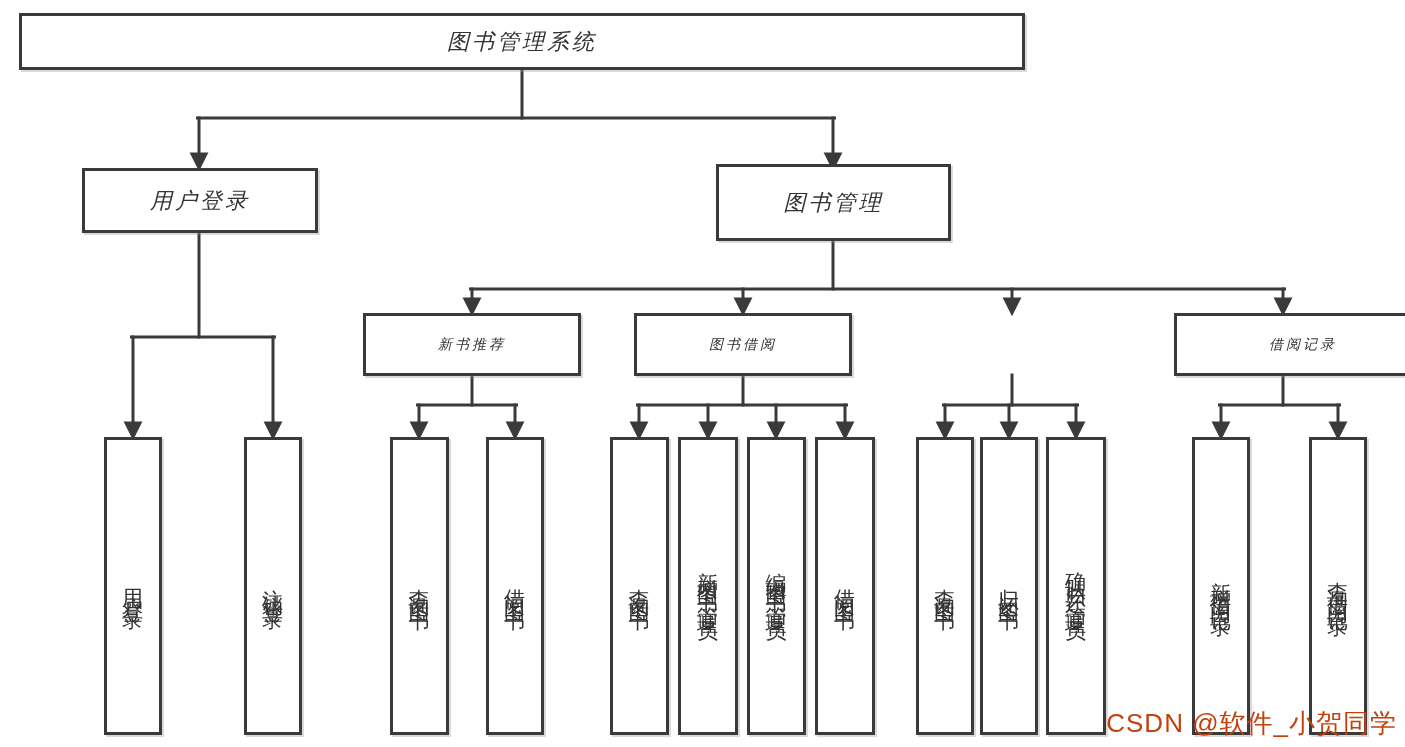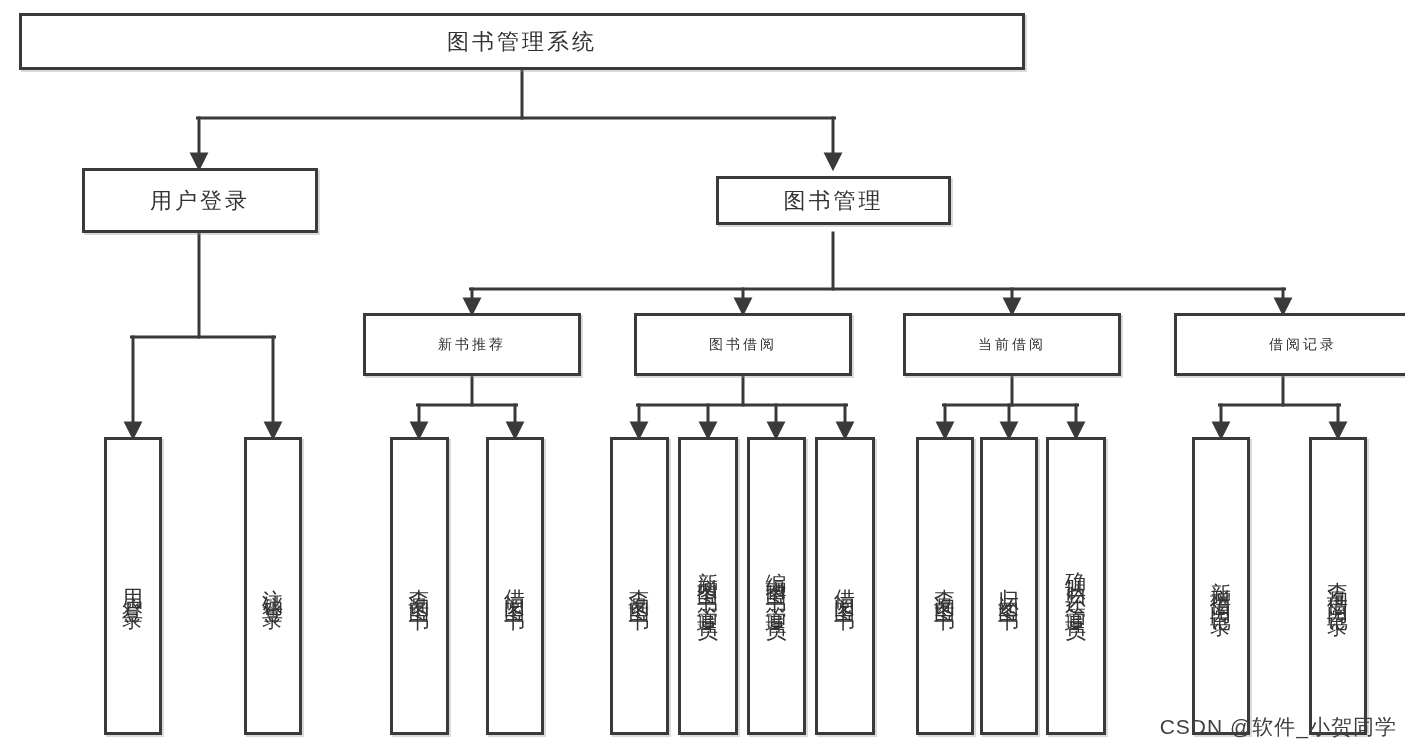--- a/index.html
+++ b/index.html
@@ -9,31 +9,31 @@
   }
   .canvas{position:absolute;inset:0;width:1405px;height:747px;}
   svg.connectors{position:absolute;left:0;top:0;z-index:1;}
   .node{
     position:absolute;z-index:2;box-sizing:border-box;
     background:#ffffff;border:3px solid #3a3a3a;
     display:flex;align-items:center;justify-content:center;
     box-shadow:2px 2px 0 rgba(150,150,150,0.35);
   }
   .hlabel{
-    font-size:22px;letter-spacing:3px;color:#333333;white-space:nowrap;
+    font-size:22px;letter-spacing:3px;color:#333333;white-space:nowrap;font-style:italic;
   }
   .lvl3 .hlabel{font-size:14px;}
   .leaf{top:437px;height:298px;}
   .vlabel{
     writing-mode:vertical-rl;text-orientation:mixed;
     font-size:21px;letter-spacing:7px;color:#333333;line-height:1;
   }
   .watermark{
     position:absolute;right:8px;bottom:6px;z-index:5;
-    font-size:21px;color:#404040;letter-spacing:1px;white-space:nowrap;
+    font-size:26px;color:#c2410c;letter-spacing:1px;white-space:nowrap;
   }
 </style>
 </head>
 <body>
 
 <div class="canvas">
 
   <svg class="connectors" width="1405" height="747" viewBox="0 0 1405 747" stroke="#3a3a3a" stroke-width="3" stroke-linecap="square" fill="#3a3a3a">
 
     <line x1="522" y1="70" x2="522" y2="118"></line>
@@ -98,32 +98,29 @@
       <polygon points="1331,423 1345,423 1338,437"></polygon>
   </svg>
 
   <div class="node lvl-root" style="left:19px;top:13px;width:1006px;height:57px">
     <span class="hlabel">图书管理系统</span>
   </div>
 
   <div class="node lvl2" style="left:82px;top:168px;width:236px;height:65px">
     <span class="hlabel">用户登录</span>
   </div>
-  <div class="node lvl2" style="left:716px;top:176px;width:235px;height:49px">
+  <div class="node lvl2" style="left:716px;top:164px;width:235px;height:77px">
     <span class="hlabel">图书管理</span>
   </div>
 
   <div class="node lvl3" style="left:363px;top:313px;width:218px;height:63px">
     <span class="hlabel">新书推荐</span>
   </div>
   <div class="node lvl3" style="left:634px;top:313px;width:218px;height:63px">
     <span class="hlabel">图书借阅</span>
-  </div>
-  <div class="node lvl3" style="left:903px;top:313px;width:218px;height:63px">
-    <span class="hlabel">当前借阅</span>
   </div>
   <div class="node lvl3" style="left:1174px;top:313px;width:258px;height:63px">
     <span class="hlabel">借阅记录</span>
   </div>
 
   <div class="node leaf" style="left:104px;width:58px">
     <span class="vlabel">用户登录</span>
   </div>
   <div class="node leaf" style="left:244px;width:58px">
     <span class="vlabel">注销登录</span>

